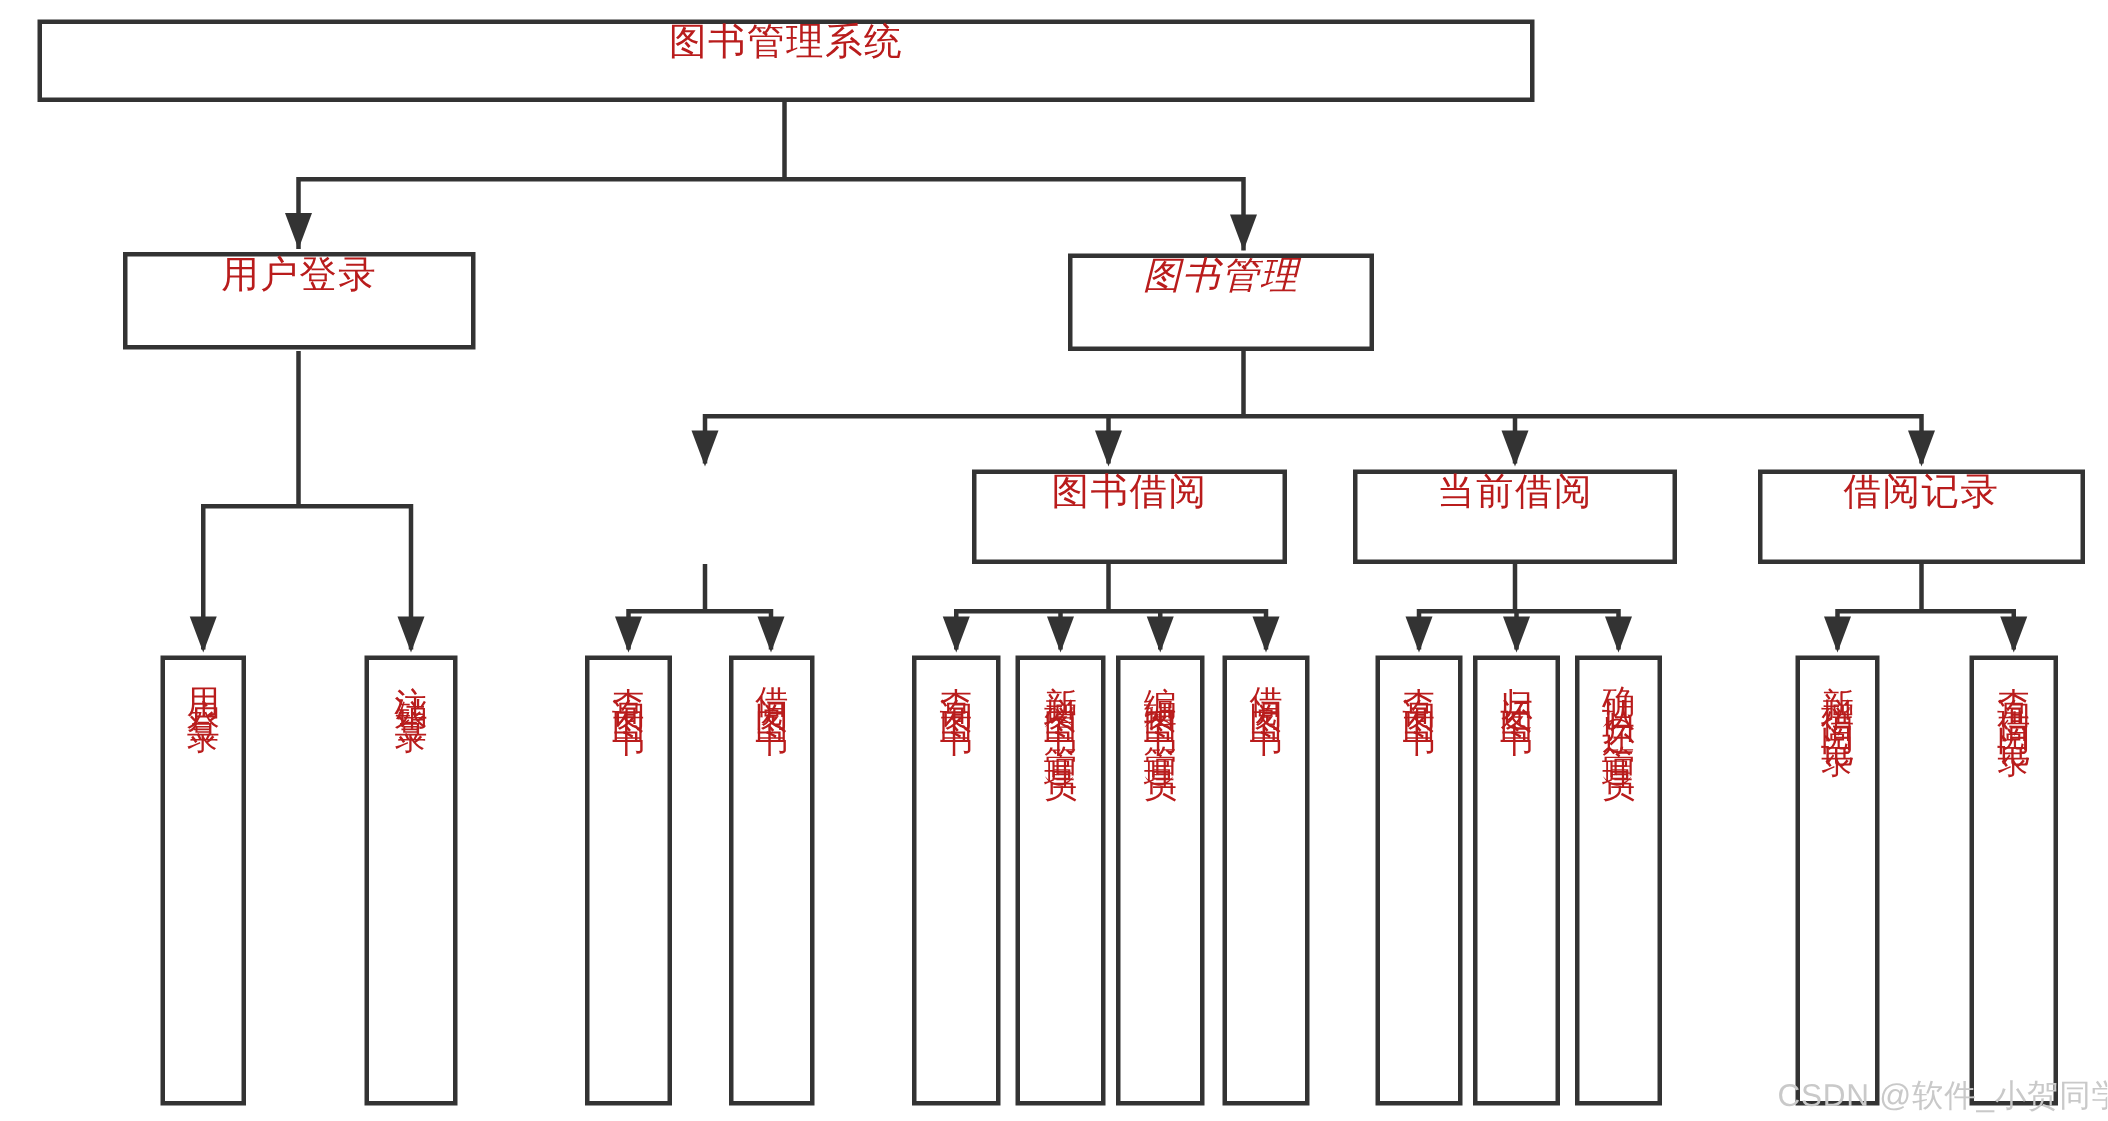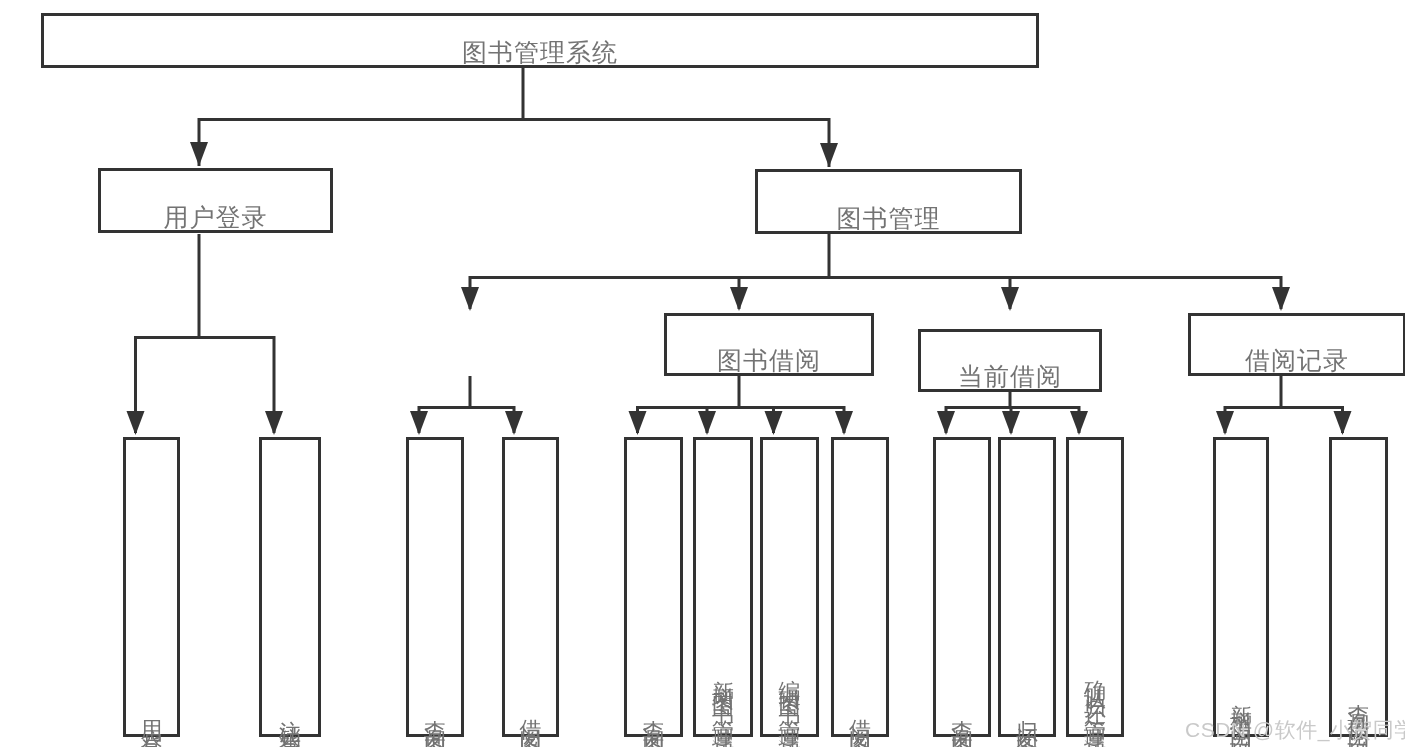--- a/index.html
+++ b/index.html
@@ -15,26 +15,25 @@
     position: absolute;
     left: 0; top: 0;
     width: 1405px; height: 747px;
     z-index: 1;
   }
   .box {
     position: absolute;
     box-sizing: border-box;
     background: #ffffff;
     border: 3px solid #333333;
-    color: #737373;
+    color: #b91c1c;
     display: flex;
-    align-items: flex-end;
+    align-items: flex-start;
     justify-content: center;
     z-index: 2;
-    margin-left: 16px;
   }
   .hlabel {
     font-size: 25px;
     letter-spacing: 1px;
     white-space: nowrap;
     line-height: 1;
   }
   .leaf span {
     writing-mode: vertical-rl;
     text-orientation: mixed;
@@ -116,28 +115,28 @@
     </g>
   </svg>
 
   <div class="box" style="left:25px; top:13px; width:998px; height:55px;">
     <span class="hlabel">图书管理系统</span>
   </div>
 
   <div class="box" style="left:82px; top:168px; width:235px; height:65px;">
     <span class="hlabel">用户登录</span>
   </div>
-  <div class="box" style="left:739px; top:169px; width:267px; height:65px;">
+  <div class="box" style="left:712px; top:169px; width:204px; height:65px;font-style:italic;">
     <span class="hlabel">图书管理</span>
   </div>
 
   <div class="box" style="left:648px; top:313px; width:210px; height:63px;">
     <span class="hlabel">图书借阅</span>
   </div>
-  <div class="box" style="left:902px; top:329px; width:184px; height:63px;">
+  <div class="box" style="left:902px; top:313px; width:216px; height:63px;">
     <span class="hlabel">当前借阅</span>
   </div>
   <div class="box" style="left:1172px; top:313px; width:218px; height:63px;">
     <span class="hlabel">借阅记录</span>
   </div>
 
   <div class="box leaf" style="left:107px; top:437px; width:57px; height:300px;">
     <span>用户登录</span>
   </div>
   <div class="box leaf" style="left:243px; top:437px; width:62px; height:300px;">

